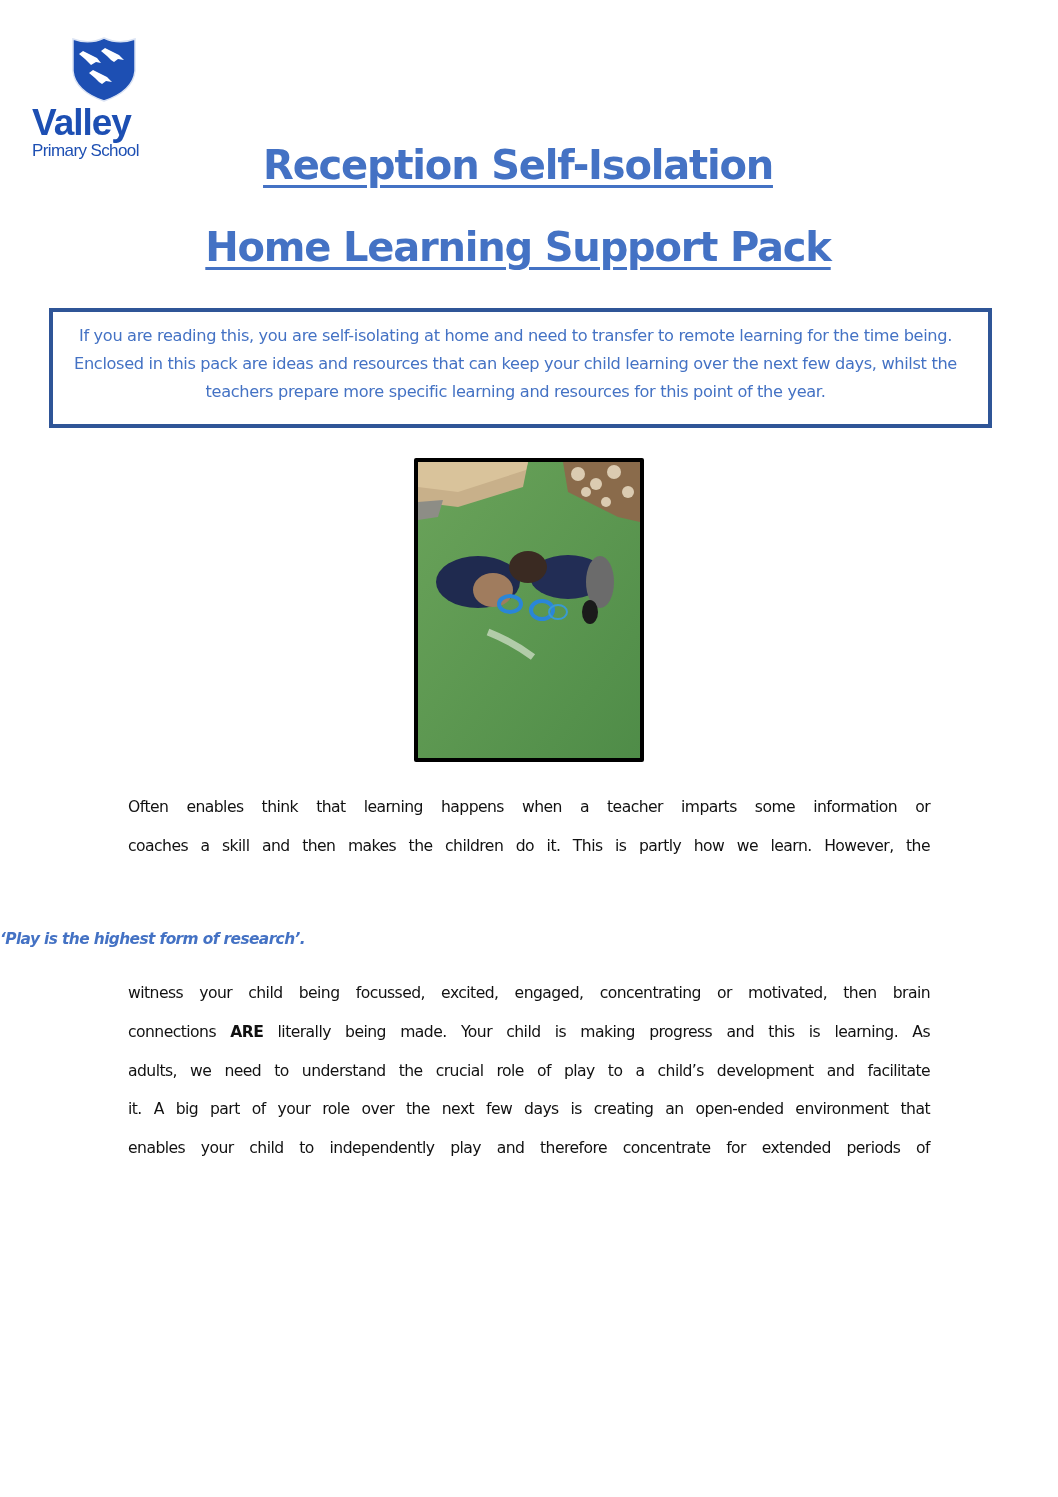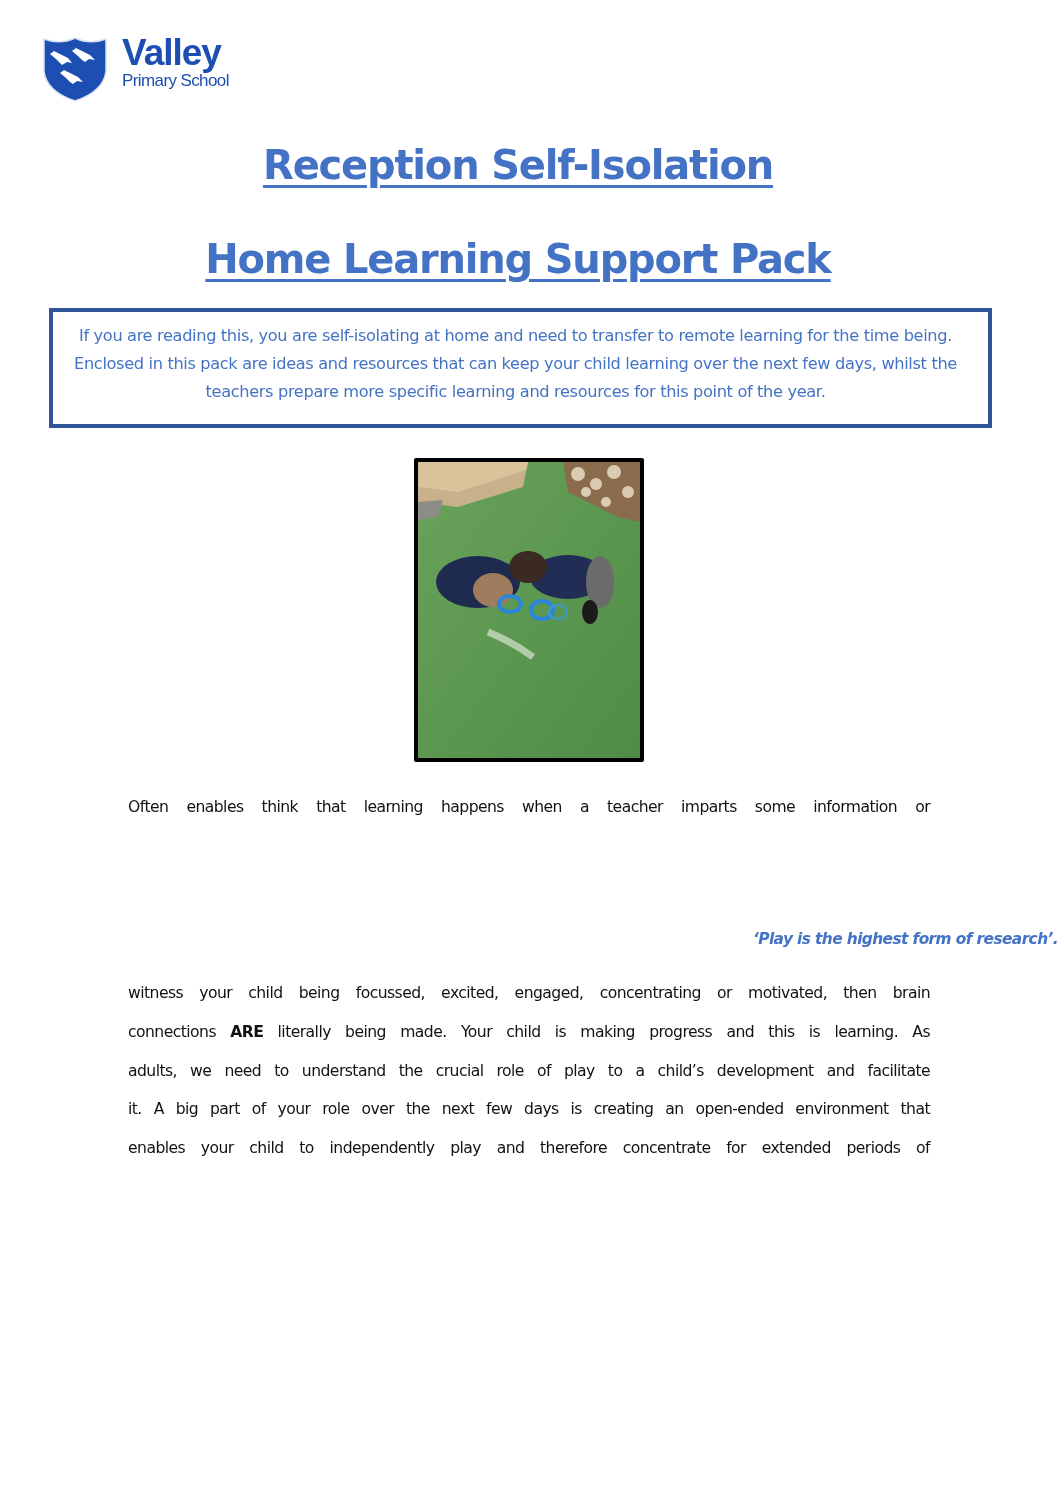--- a/index.html
+++ b/index.html
@@ -1,48 +1,48 @@
 <!DOCTYPE html>
 <html><head>
 <meta charset="utf-8">
 <style>
   html, body { margin: 0; padding: 0; background: #ffffff; }
   body { width: 1058px; height: 1497px; position: relative; overflow: hidden;
          font-family: "Liberation Sans", "DejaVu Sans", sans-serif; }
 
-  .logo { position: absolute; left: 40px; top: 33px; display: flex; align-items: flex-start; }
+  .logo { position: absolute; left: 20px; top: 33px; display: flex; align-items: flex-end; flex-direction: column; }
   .logo svg { width: 70px; height: 70px; display: block; }
   .logo-text { margin-left: 12px; margin-top: 2px; color: #1d4fb3; }
   .logo-name { font-family: "Liberation Sans", sans-serif; font-weight: bold;
                font-size: 37px; line-height: 36px; letter-spacing: -1px; }
   .logo-sub { font-family: "Liberation Sans", sans-serif; font-size: 17px;
               line-height: 18px; letter-spacing: -0.6px; margin-top: 1px; }
 
   .title { position: absolute; left: 0; width: 1036px; text-align: center;
            color: #4472c4; font-family: "DejaVu Sans", sans-serif; font-weight: bold;
            font-size: 40px; text-decoration: underline; text-decoration-thickness: 3px;
            text-underline-offset: 6px; letter-spacing: -1.2px; }
   .title-1 { top: 142px; }
-  .title-2 { top: 236px; text-align: center; }
+  .title-2 { top: 224px; text-align: center; }
 
   .notice { position: absolute; left: 49px; top: 308px; width: 935px; height: 112px;
             border: 4px solid #2f5597; box-sizing: content-box; }
   .notice p { margin: 0; padding: 10px 14px 0 4px; text-align: center; color: #4472c4;
               font-family: "DejaVu Sans", sans-serif; font-size: 16.2px; line-height: 28px;
               letter-spacing: -0.35px; }
 
   .photo { position: absolute; left: 414px; top: 458px; width: 222px; height: 296px;
            border: 4px solid #000; border-radius: 2px; overflow: hidden; background: #5f9a52; }
   .photo svg { display: block; width: 222px; height: 296px; }
 
   .body-text { position: absolute; left: 128px; width: 802px; color: #111;
                font-family: "DejaVu Sans", sans-serif; font-size: 15.6px; line-height: 38.8px;
                text-align: justify; letter-spacing: -0.55px; }
   .para-1 { top: 788px; }
-  .quote { position: absolute; left: 0; width: 1058px; top: 920px; text-align: right;
+  .quote { position: absolute; left: 0; width: 1058px; top: 920px; text-align: left;
            color: #4472c4; font-family: "DejaVu Sans", sans-serif; font-weight: bold;
            font-style: italic; font-size: 15.4px; letter-spacing: -0.6px; line-height: 38px; }
   .para-2 { top: 974px; }
   .body-text p { margin: 0; }
   .line { display: block; text-align: justify; text-align-last: justify; white-space: nowrap; }
   .line.last { text-align-last: left; }
   .bold { font-weight: bold; }
 </style>
 </head>
 <body>
@@ -101,20 +101,21 @@
     <ellipse cx="92" cy="142" rx="11" ry="8" fill="none" stroke="#2a86d8" stroke-width="4"></ellipse>
     <ellipse cx="124" cy="148" rx="11" ry="9" fill="none" stroke="#2a86d8" stroke-width="4"></ellipse>
     <ellipse cx="140" cy="150" rx="9" ry="7" fill="none" stroke="#3a9ad2" stroke-width="2"></ellipse>
     <path d="M70 170 Q95 180 115 195" stroke="#d7e2cf" stroke-width="7" fill="none" opacity="0.7"></path>
   </svg>
 </div>
 
 <div class="body-text para-1">
   <p>
     <span class="line">Often enables think that learning happens when a teacher imparts some information or</span>
+    <span class="line">coaches a skill and then makes the children do it. This is partly how we learn. However, the</span>
   </p>
 </div>
 
 <div class="quote">‘Play is the highest form of research’.</div>
 
 <div class="body-text para-2">
   <p>
     <span class="line">witness your child being focussed, excited, engaged, concentrating or motivated, then brain</span>
     <span class="line"><span>connections </span><span class="bold">ARE</span><span> literally being made. Your child is making progress and this is learning. As</span></span>
     <span class="line">adults, we need to understand the crucial role of play to a child’s development and facilitate</span>

